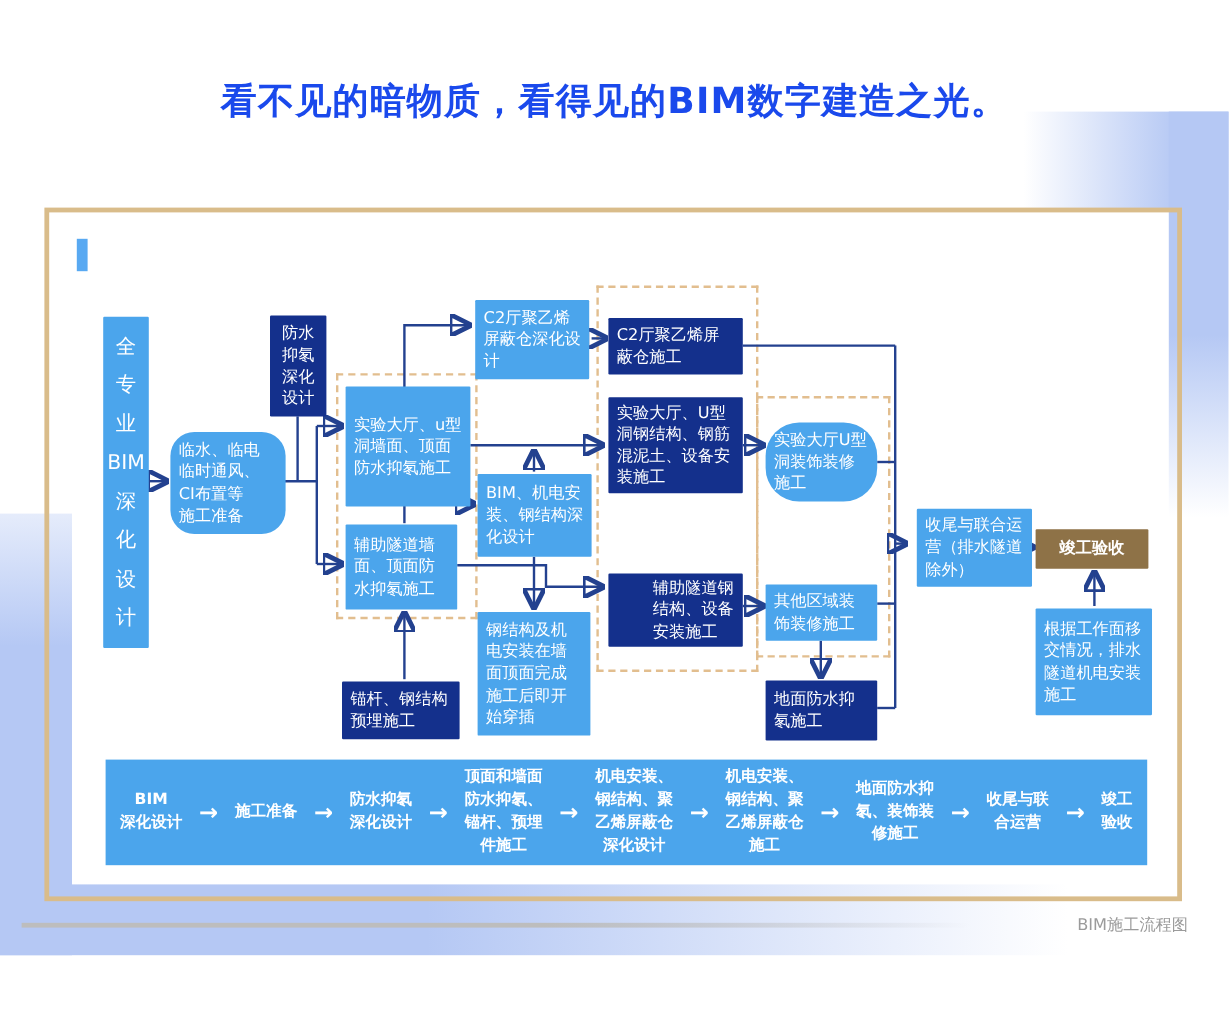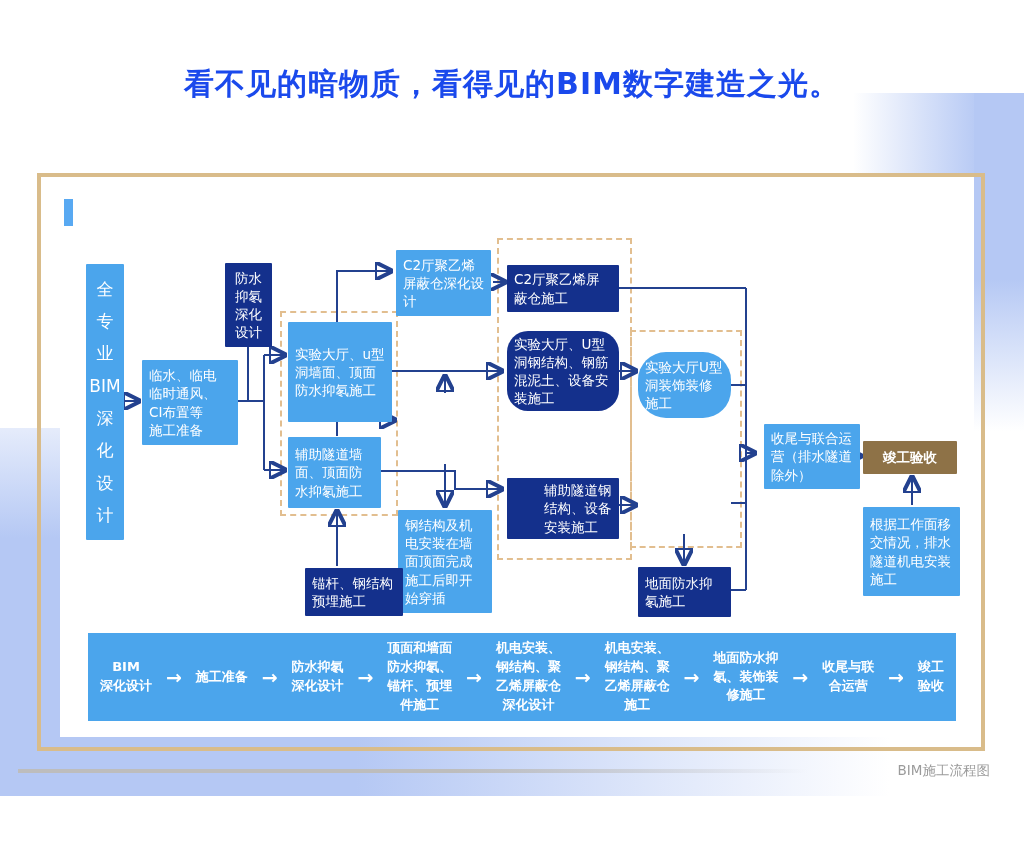--- a/index.html
+++ b/index.html
@@ -123,37 +123,39 @@
 
   <div class="fb light" id="vbox" style="left:86px;top:264px;width:38px;height:276px;">全
 专
 业
 BIM
 深
 化
 设
 计</div>
 
-  <div class="fb light" style="left:142px;top:360px;width:96px;height:85px;">临水、临电
+  <div class="fb light" style="left:142px;top:360px;width:96px;height:85px;border-radius:20px;">临水、临电
 临时通风、
 CI布置等
 施工准备</div>
   <div class="fb dark center" style="left:225px;top:263px;width:47px;height:84px;">防水
 抑氡
 深化
 设计</div>
   <div class="fb light" style="left:396px;top:250px;width:95px;height:66px;">C2厅聚乙烯屏蔽仓深化设计</div>
   <div class="fb light" style="left:288px;top:322px;width:104px;height:100px;">实验大厅、u型洞墙面、顶面防水抑氡施工</div>
   <div class="fb light" style="left:288px;top:437px;width:93px;height:71px;">辅助隧道墙面、顶面防水抑氡施工</div>
+  <div class="fb light" style="left:398px;top:395px;width:95px;height:69px;">BIM、机电安装、钢结构深化设计</div>
   <div class="fb light" style="left:398px;top:510px;width:94px;height:103px;">钢结构及机电安装在墙面顶面完成施工后即开始穿插</div>
-  <div class="fb dark" style="left:285px;top:568px;width:98px;height:48px;margin-left:20px;">锚杆、钢结构预埋施工</div>
+  <div class="fb dark" style="left:285px;top:568px;width:98px;height:48px;">锚杆、钢结构预埋施工</div>
   <div class="fb dark" style="left:507px;top:265px;width:112px;height:47px;">C2厅聚乙烯屏蔽仓施工</div>
-  <div class="fb dark" style="left:507px;top:331px;width:112px;height:80px;border-radius:21px;">实验大厅、U型洞钢结构、钢筋混泥土、设备安装施工</div>
+  <div class="fb dark" style="left:507px;top:331px;width:112px;height:80px;">实验大厅、U型洞钢结构、钢筋混泥土、设备安装施工</div>
   <div class="fb dark" style="left:507px;top:478px;width:112px;height:61px;padding-left:37px;">辅助隧道钢结构、设备安装施工</div>
   <div class="fb light" style="left:638px;top:352px;width:93px;height:66px;border-radius:28px;">实验大厅U型洞装饰装修施工</div>
+  <div class="fb light" style="left:638px;top:487px;width:93px;height:47px;">其他区域装饰装修施工</div>
   <div class="fb dark" style="left:638px;top:567px;width:93px;height:50px;">地面防水抑氡施工</div>
   <div class="fb light" style="left:764px;top:424px;width:96px;height:65px;">收尾与联合运营（排水隧道除外）</div>
   <div class="fb brown" style="left:863px;top:441px;width:94px;height:33px;">竣工验收</div>
   <div class="fb light" style="left:863px;top:507px;width:97px;height:89px;">根据工作面移交情况，排水隧道机电安装施工</div>
 
   <div id="bottom-bar">
     <span class="step">BIM
 深化设计</span>
     <span class="arr">→</span>
     <span class="step">施工准备</span>

